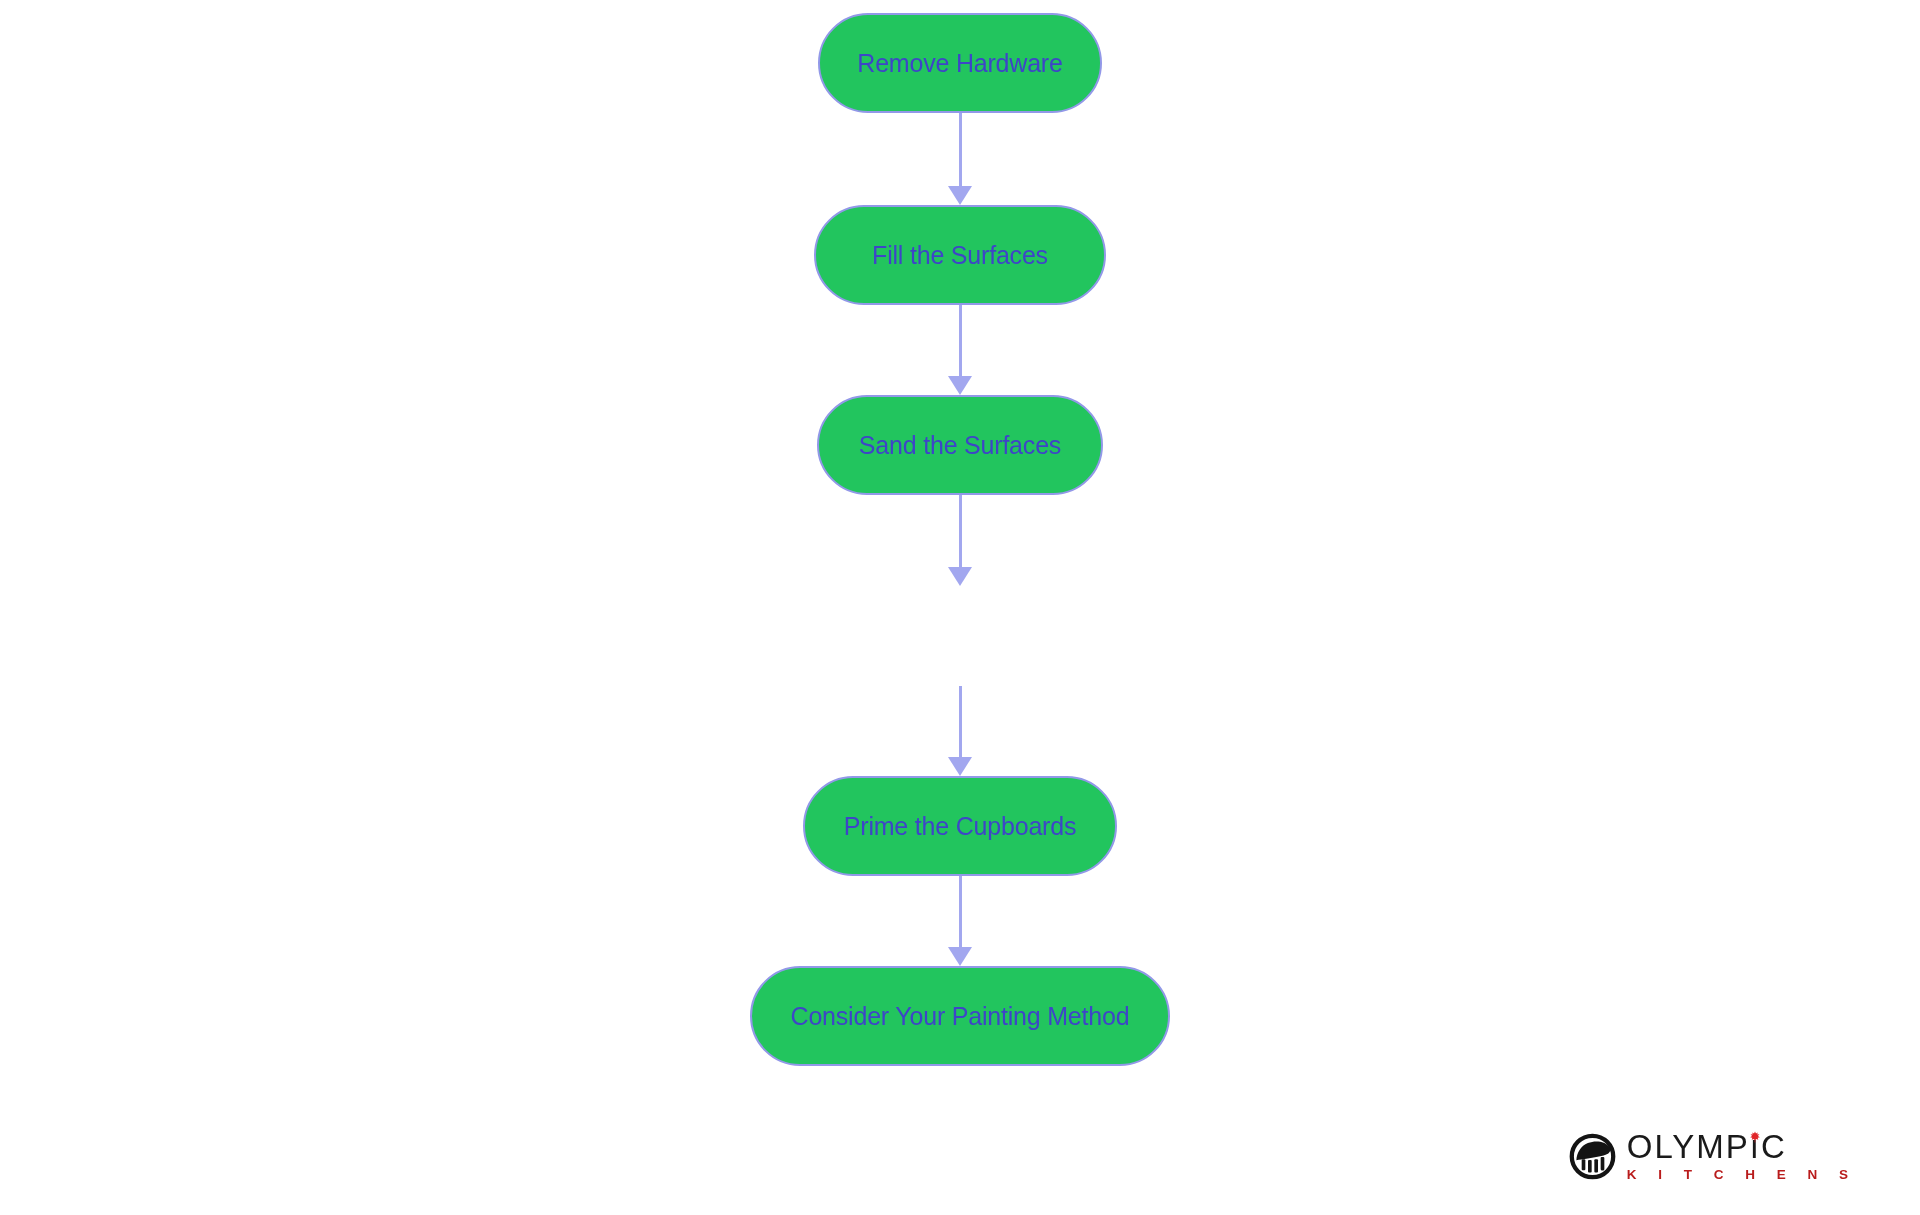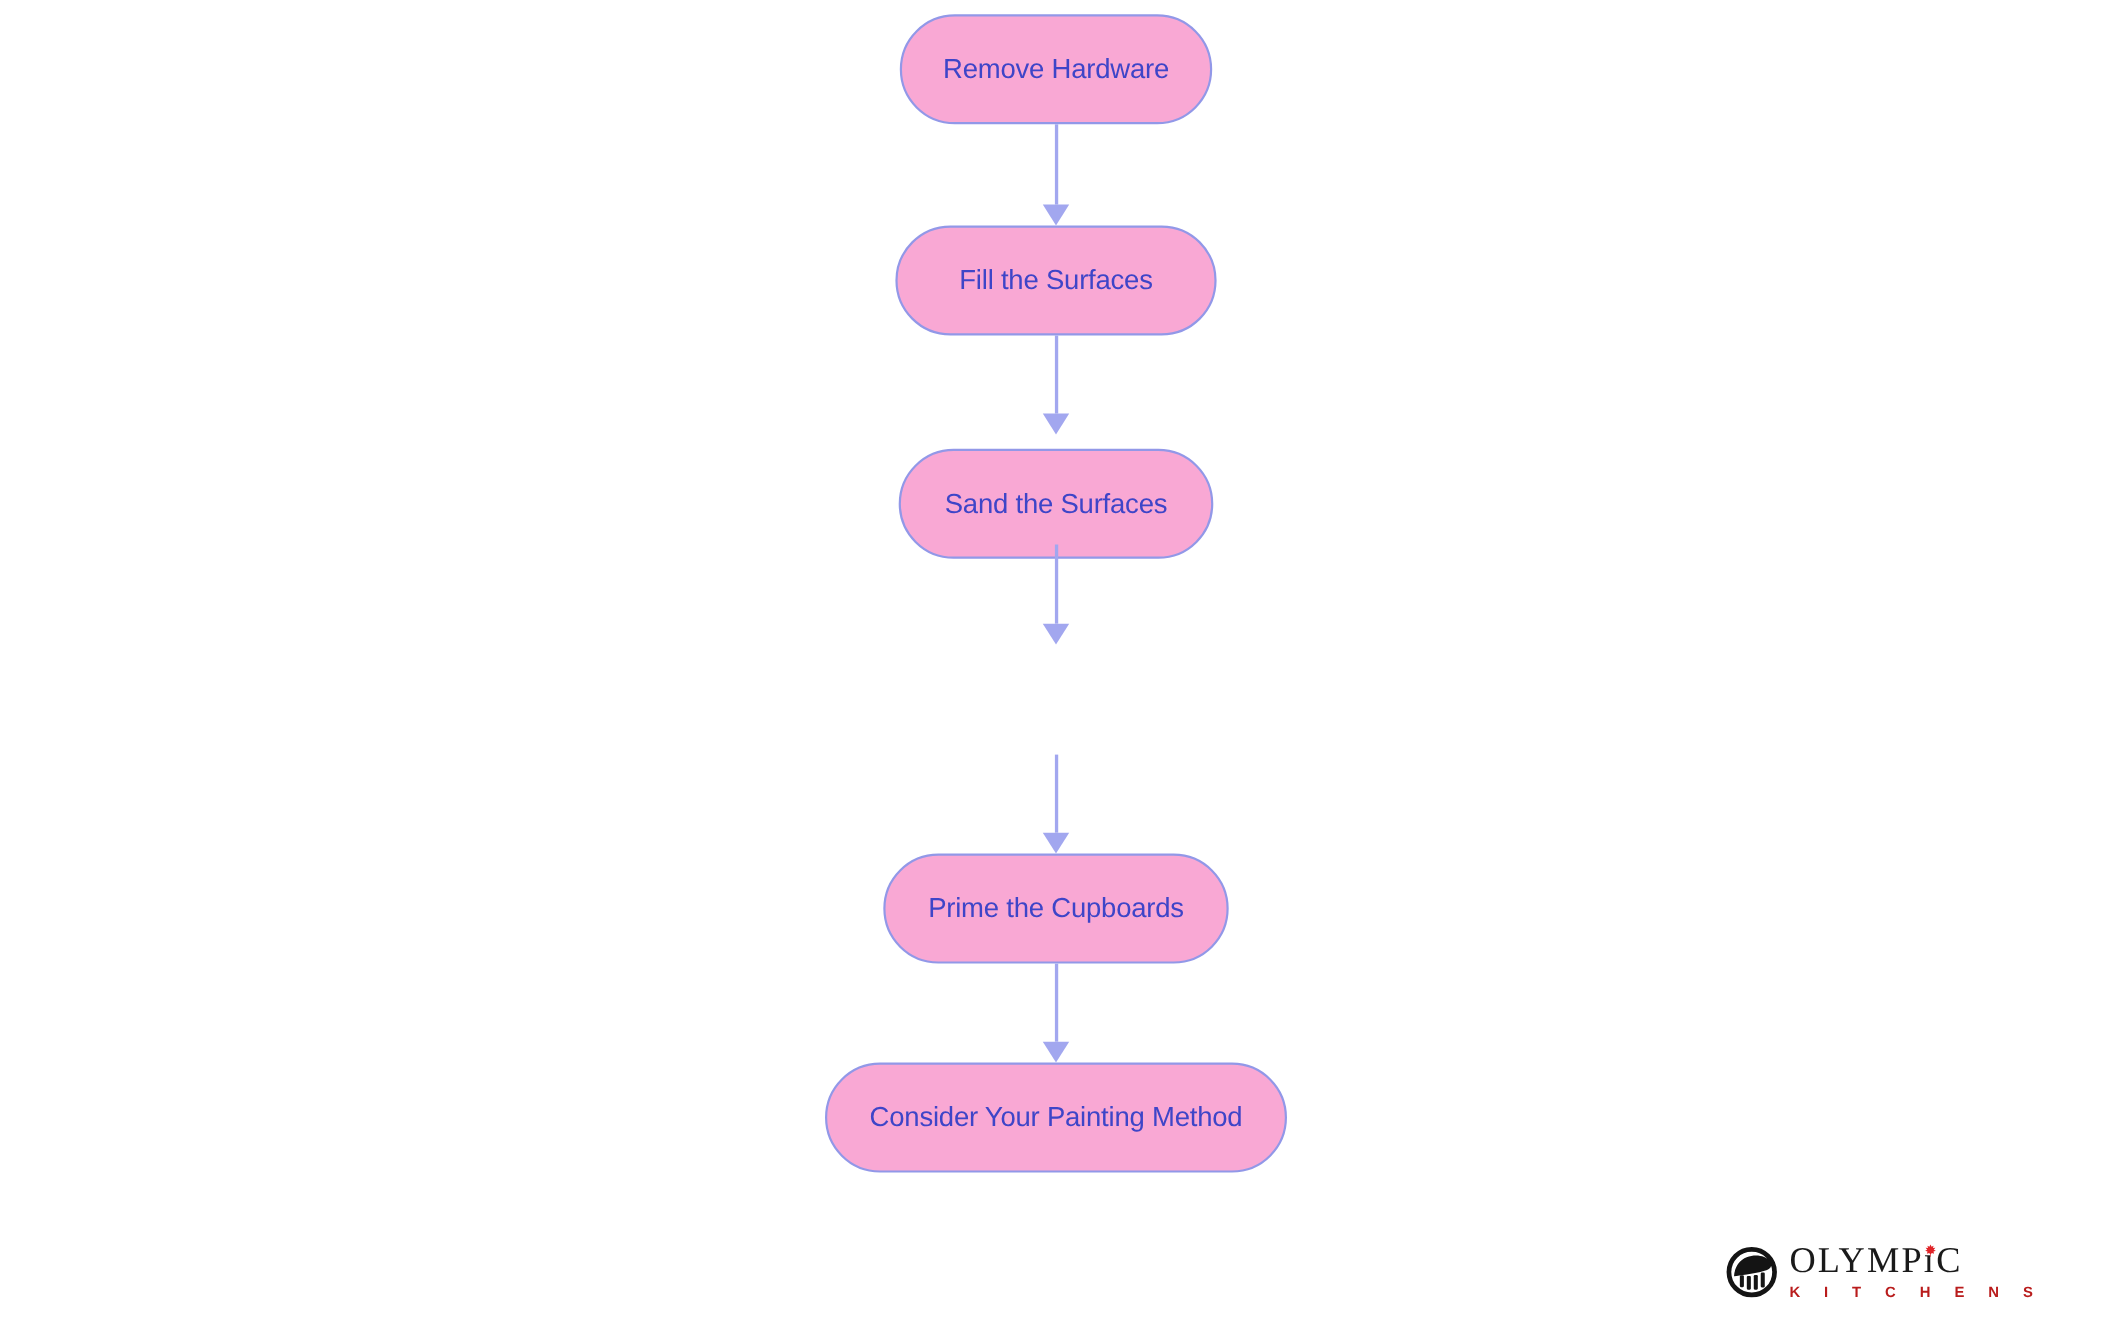--- a/index.html
+++ b/index.html
@@ -16,36 +16,36 @@
     overflow: hidden;
   }
 
   
   .node {
     position: absolute;
     left: 50%;
     transform: translateX(-50%);
     height: 100px;
     border-radius: 52px;
-    background: #f9a8d4;
+    background: #22c55e;
     border: 2px solid #9298e8;
     display: flex;
     align-items: center;
     justify-content: center;
     box-sizing: border-box;
   }
   .node span {
     color: #3e45c8;
     font-size: 25px;
     letter-spacing: -0.2px;
     white-space: nowrap;
   }
   .n1 { top: 13px;  width: 284px; }
   .n2 { top: 205px; width: 292px; }
-  .n3 { top: 408px; width: 286px; }
+  .n3 { top: 395px; width: 286px; }
   .n4 { top: 586px; width: 314px; }
   .n5 { top: 776px; width: 314px; }
   .n6 { top: 966px; width: 420px; }
 
   
   .arrow {
     position: absolute;
     left: 50%;
     transform: translateX(-50%);
     display: flex;
@@ -87,21 +87,20 @@
   .logo-text {
     display: flex;
     flex-direction: column;
   }
   .brand {
     font-size: 33px;
     line-height: 1;
     letter-spacing: 2px;
     color: #1a1a1a;
     white-space: nowrap;
-    font-family: Liberation Serif, serif;
   }
   .brand .i-wrap {
     position: relative;
     display: inline-block;
   }
   .brand .leaf {
     position: absolute;
     left: 50%;
     transform: translateX(-50%);
     top: 1px;

